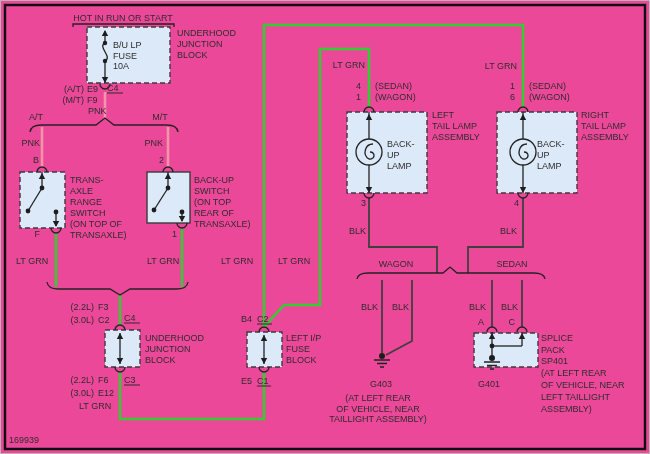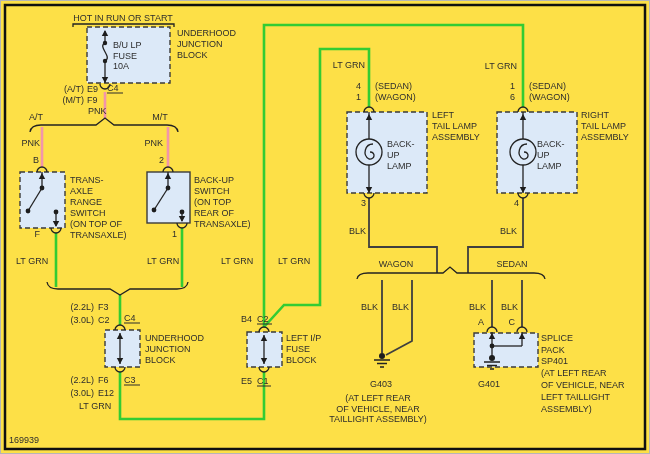--- a/index.html
+++ b/index.html
@@ -1,16 +1,16 @@
 <!DOCTYPE html>
 <html style="--green: #33cc33; --pink: #f295aa; --blk: #3f3f3f; --boxfill: #dce9f8;"><head>
 <meta charset="utf-8">
 <style>
   html,body{margin:0;padding:0;background:#fff;}
-  #stage{position:relative;width:650px;height:454px;background:#fde047;overflow:hidden;}
+  #stage{position:relative;width:650px;height:454px;background:#ec4899;overflow:hidden;}
   svg{display:block;}
   text{font-family:"Liberation Sans","DejaVu Sans",sans-serif;font-size:9px;fill:#2d2d2d;}
   .mid{text-anchor:middle}
   .end{text-anchor:end}
   .wire-green{stroke:var(--green,#33cc33);stroke-width:2.6;fill:none;}
   .wire-pink{stroke:var(--pink,#f295aa);stroke-width:2.6;fill:none;}
   .wire-blk{stroke:var(--blk,#3f3f3f);stroke-width:1.8;fill:none;}
   .box{fill:var(--boxfill,#dce9f8);stroke:#3a3a3a;stroke-width:1.4;}
   .dashed{stroke-dasharray:5 3;}
   .sym{stroke:#222;stroke-width:1.3;fill:none;}

